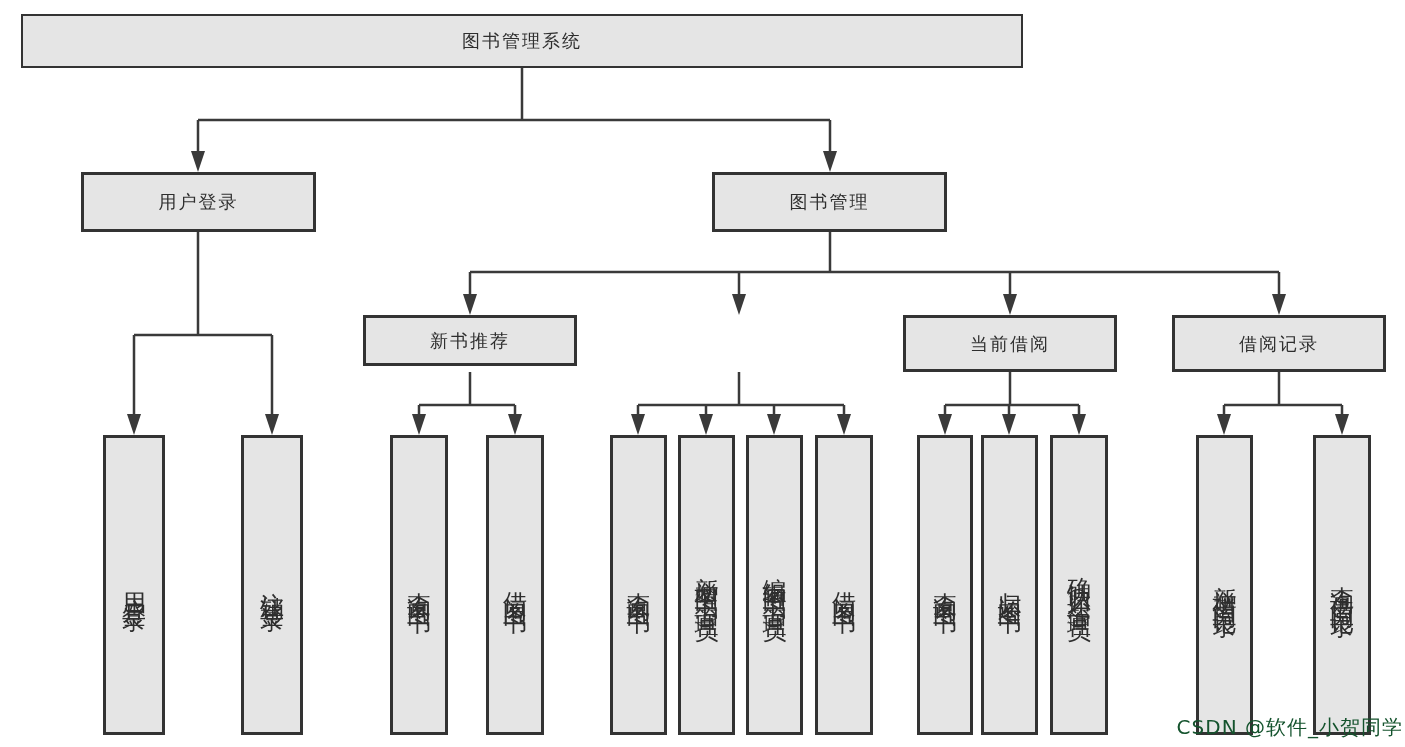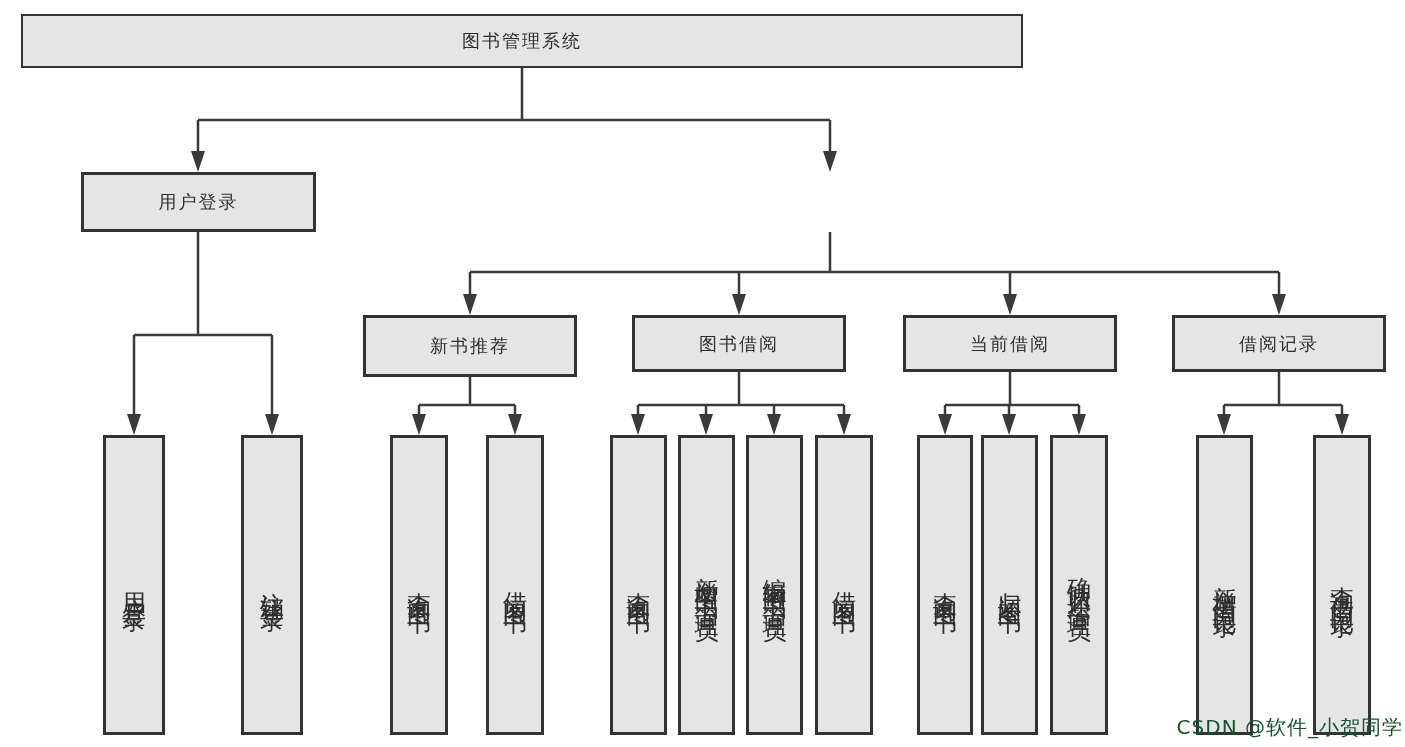--- a/index.html
+++ b/index.html
@@ -56,23 +56,23 @@
       <polygon points="1002,414 1016,414 1009,435"></polygon>
       <polygon points="1072,414 1086,414 1079,435"></polygon>
       <polygon points="1217,414 1231,414 1224,435"></polygon>
       <polygon points="1335,414 1349,414 1342,435"></polygon>
     </g>
   </svg>
 
   <div class="node h root" style="left:21px;top:14px;width:1002px;height:54px">图书管理系统</div>
 
   <div class="node h" style="left:81px;top:172px;width:235px;height:60px">用户登录</div>
+  <div class="node h" style="left:712px;top:172px;width:235px;height:60px">图书管理</div>
 
-  <div class="node h" style="left:363px;top:315px;width:214px;height:62px">新书推荐</div>
-  <div class="node h" style="left:632px;top:315px;width:214px;height:57px">图书借阅</div>
+  <div class="node h" style="left:363px;top:315px;width:214px;height:51px">新书推荐</div>
   <div class="node h" style="left:1172px;top:315px;width:214px;height:57px">借阅记录</div>
   <div class="node h" style="left:903px;top:315px;width:214px;height:57px">当前借阅</div>
 
   <div class="node v" style="left:103px;top:435px;width:62px;height:300px">用户登录</div>
   <div class="node v" style="left:241px;top:435px;width:62px;height:300px">注销登录</div>
 
   <div class="node v" style="left:390px;top:435px;width:58px;height:300px">查询图书</div>
   <div class="node v" style="left:486px;top:435px;width:58px;height:300px">借阅图书</div>
 
   <div class="node v" style="left:610px;top:435px;width:57px;height:300px">查询图书</div>

